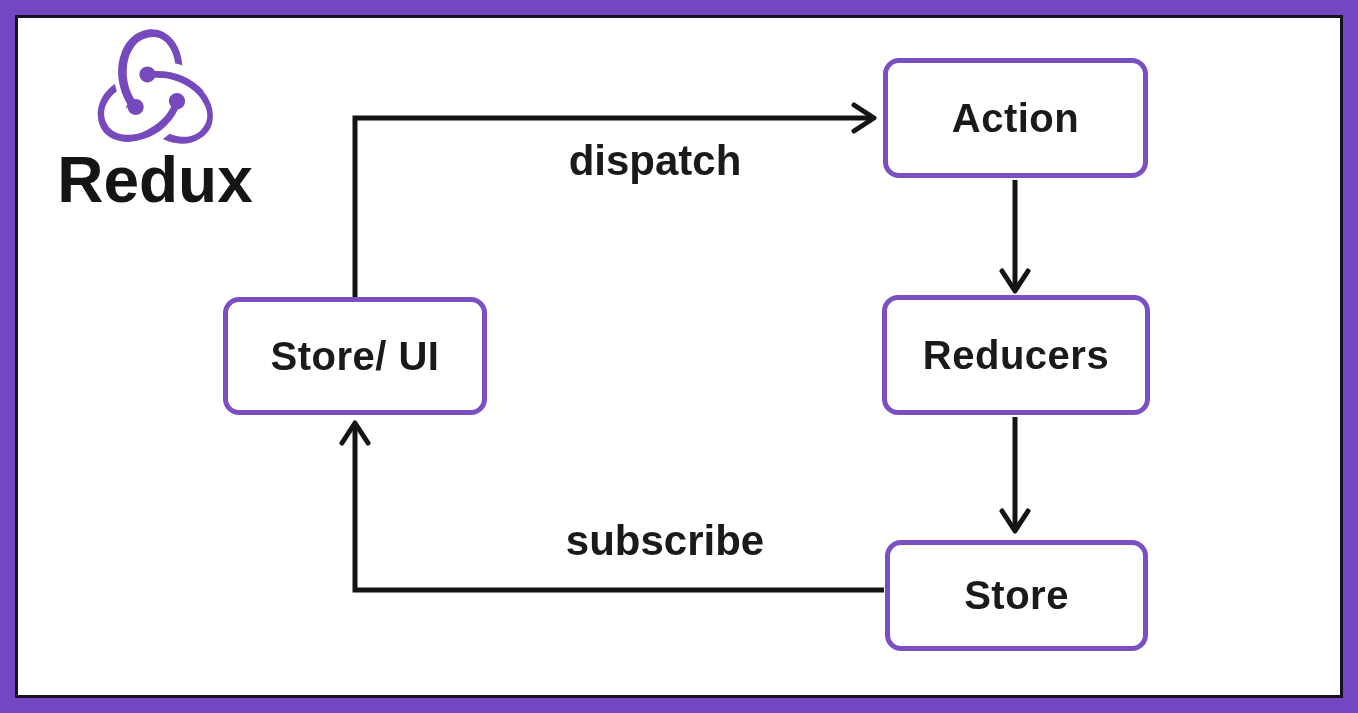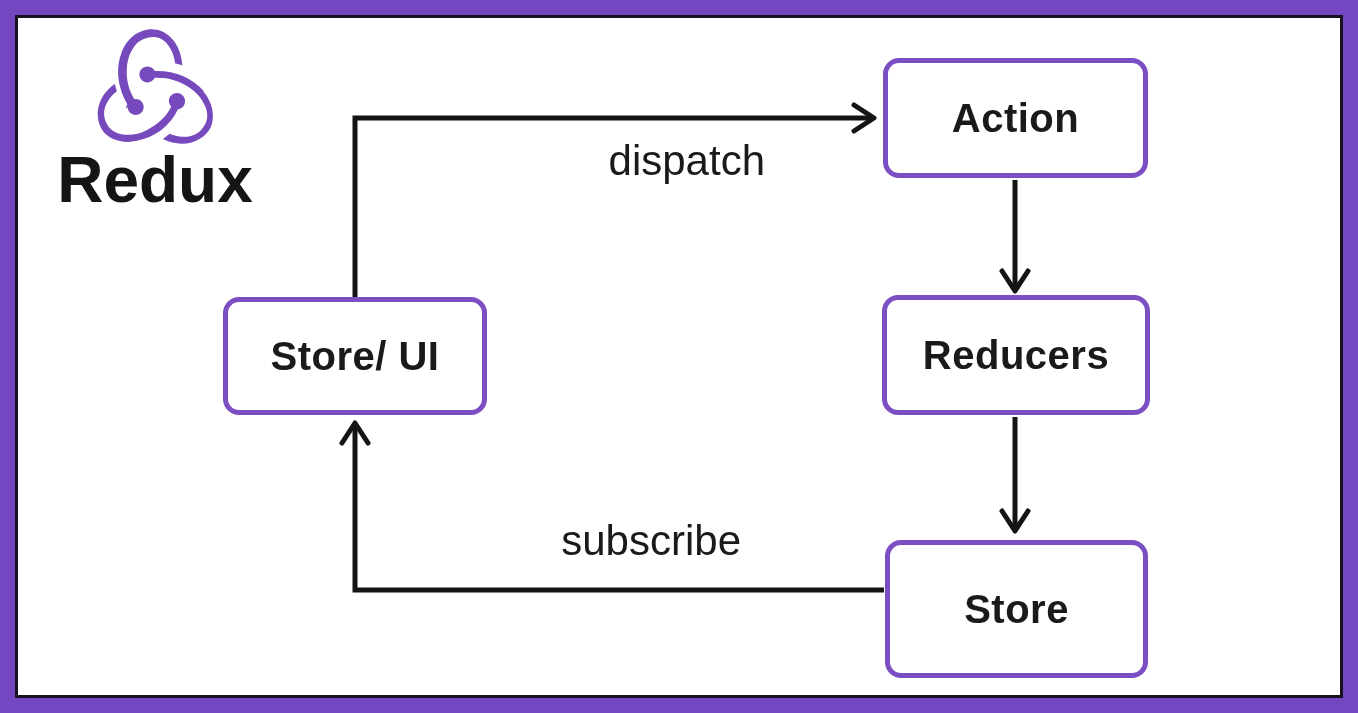--- a/index.html
+++ b/index.html
@@ -61,32 +61,32 @@
     justify-content: center;
     font-size: 40px;
     font-weight: 600;
     color: var(--text);
     letter-spacing: 0.5px;
     white-space: pre;
   }
   .node-action   { left: 883px; top:  58px; width: 265px; height: 120px; }
   .node-view-ui  { left: 223px; top: 297px; width: 264px; height: 118px; }
   .node-reducers { left: 882px; top: 295px; width: 268px; height: 120px; }
-  .node-store    { left: 885px; top: 540px; width: 263px; height: 138px; }
+  .node-store    { left: 885px; top: 540px; width: 263px; height: 111px; }
   .edge-label {
     position: absolute;
     width: 220px;
-    text-align: right;
+    text-align: center;
     font-size: 42px;
-    font-weight: 400;
+    font-weight: 700;
     color: var(--text);
     white-space: nowrap;
   }
   .edge-label-dispatch  { left: 545px; top: 137px; }
-  .edge-label-subscribe { left: 521px; top: 517px; }
+  .edge-label-subscribe { left: 555px; top: 517px; }
   .logo {
     position: absolute;
     left: 40px; top: 28px;
     width: 230px;
     display: flex;
     flex-direction: column;
     align-items: center;
   }
   .logo-mark {
     width: 118px;

